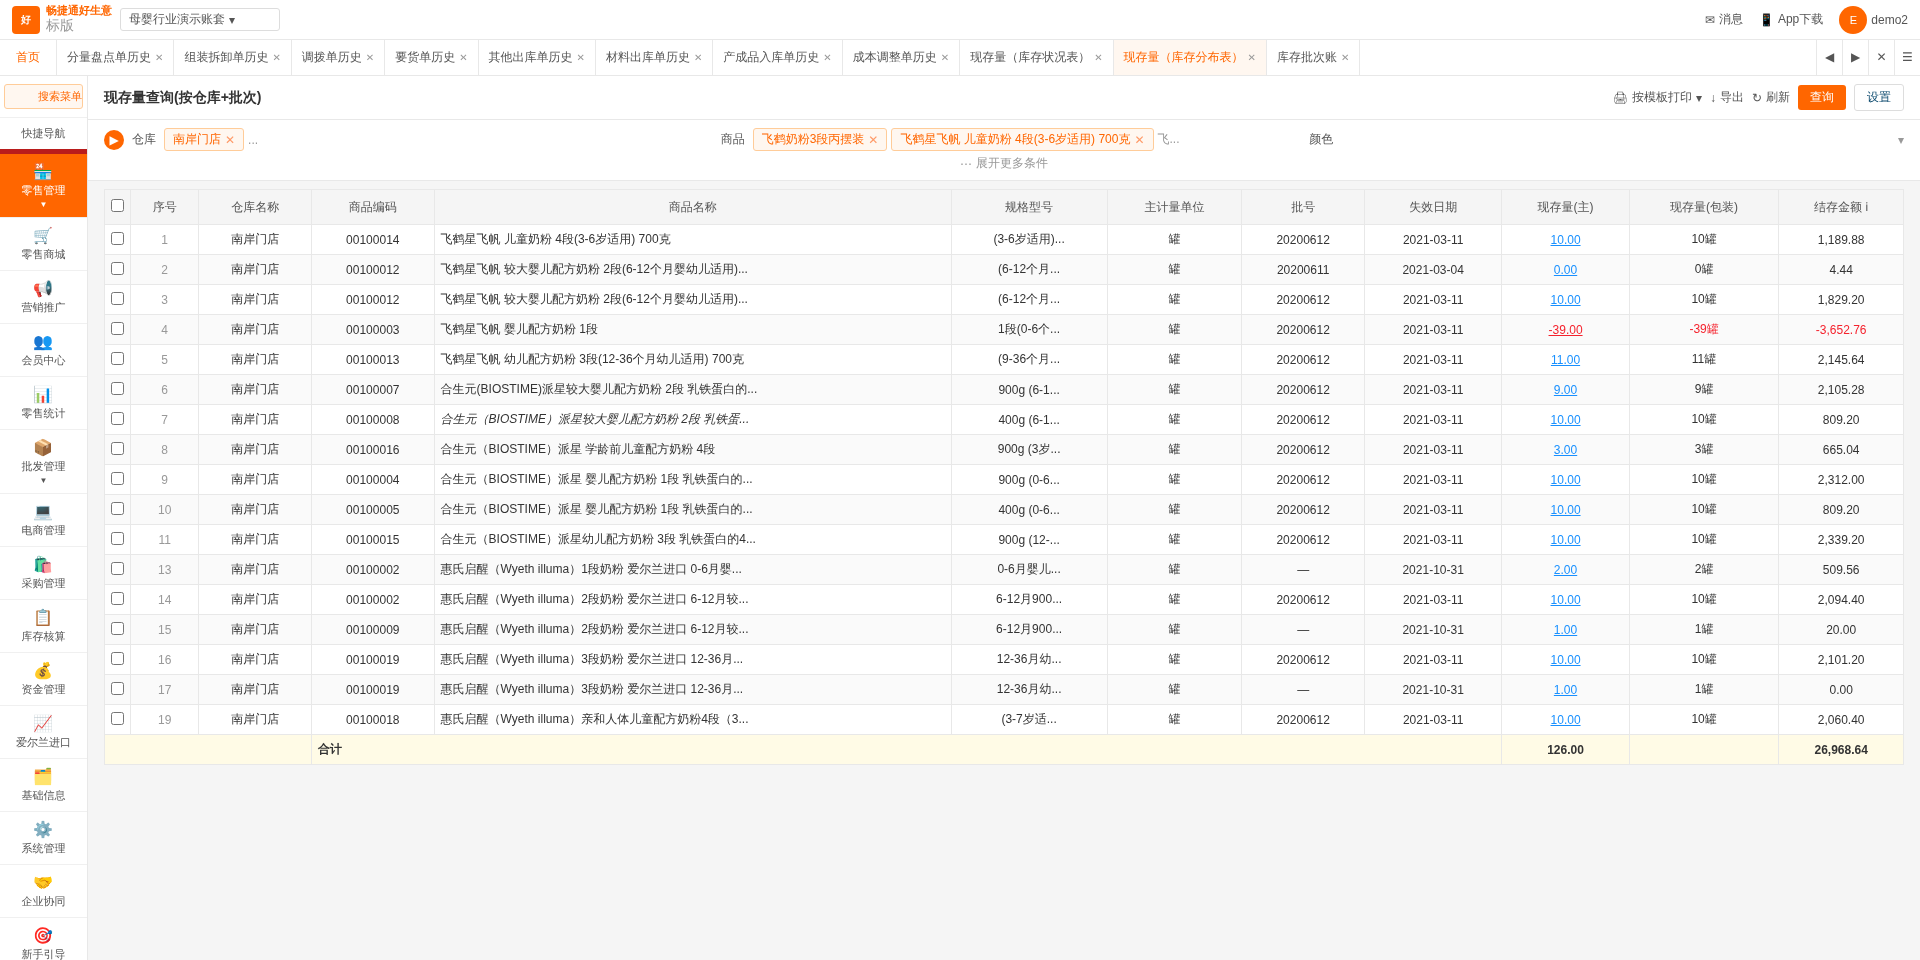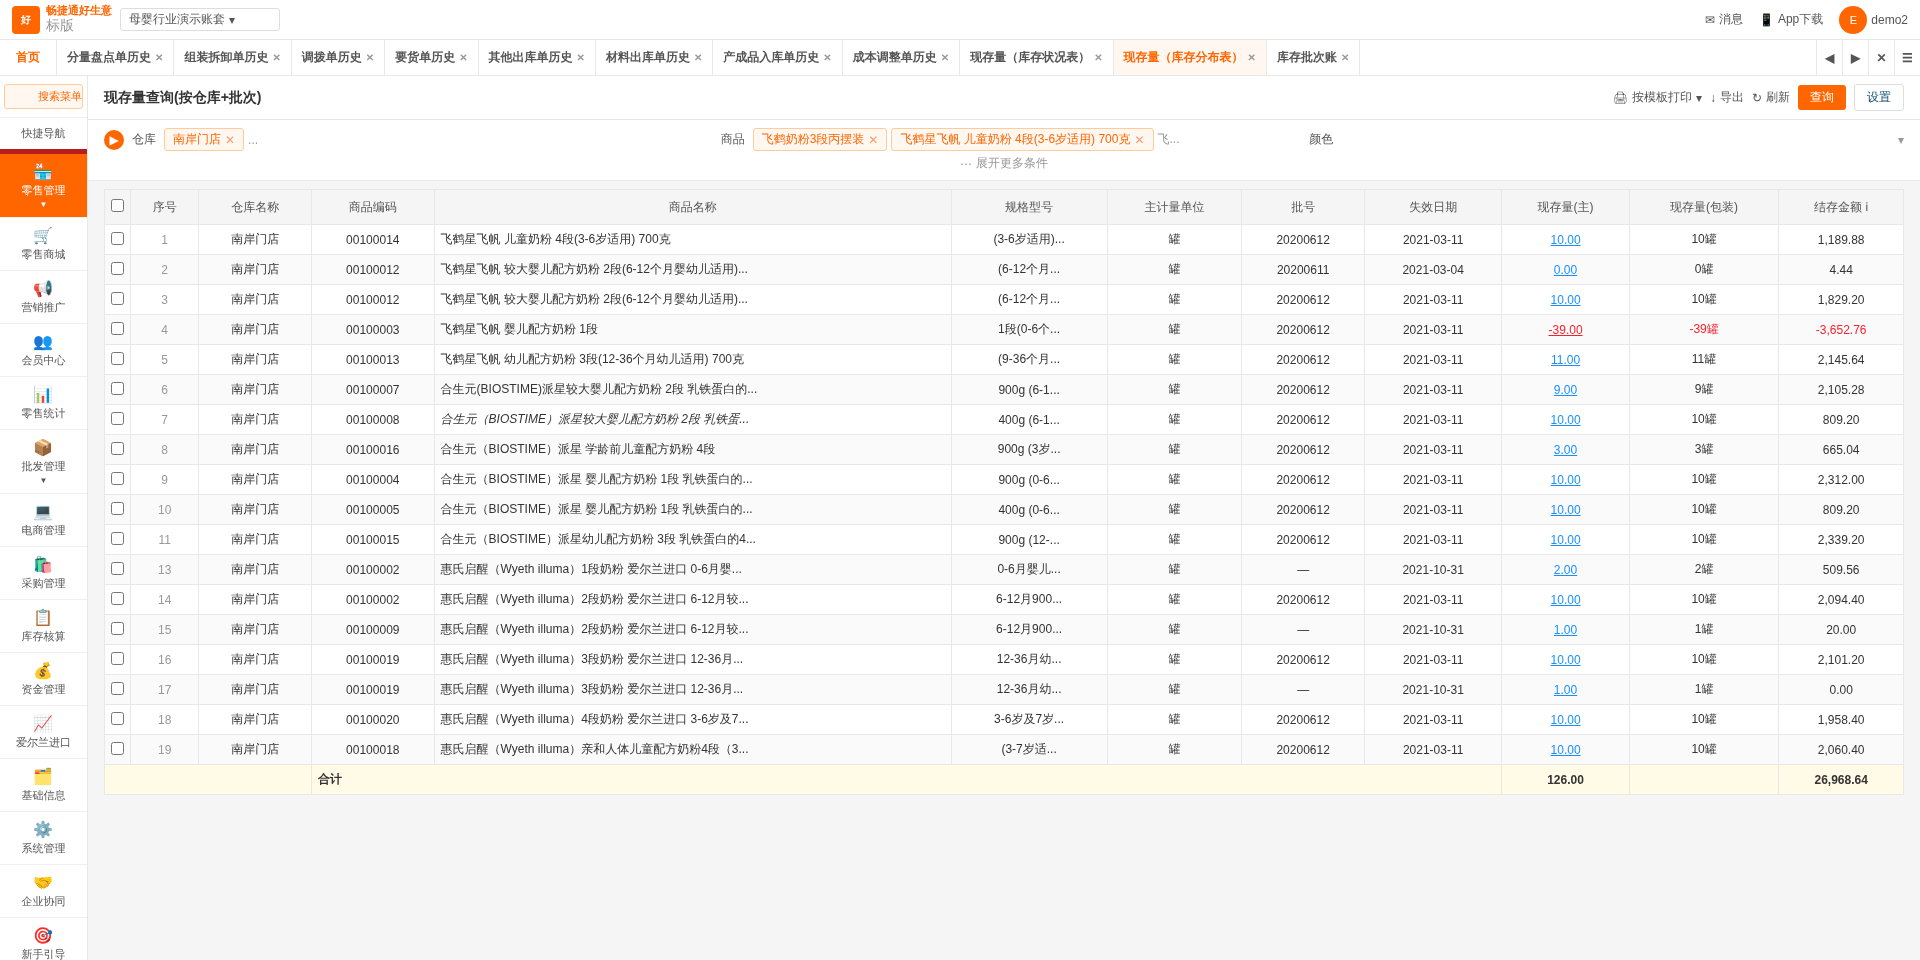--- a/index.html
+++ b/index.html
@@ -11,21 +11,21 @@
     .logo-area { display: flex; align-items: center; gap: 6px; }
     .logo-icon { width: 28px; height: 28px; background: #ff6600; border-radius: 4px; display: flex; align-items: center; justify-content: center; color: #fff; font-size: 10px; font-weight: bold; }
     .logo-text { color: #ff6600; font-size: 11px; font-weight: bold; line-height: 1.2; }
     .logo-subtext { color: #999; font-size: 14px; }
     .warehouse-select { display: flex; align-items: center; gap: 4px; border: 1px solid #ddd; border-radius: 3px; padding: 2px 8px; cursor: pointer; color: #555; font-size: 12px; min-width: 160px; }
     .topbar-right { display: flex; align-items: center; gap: 16px; }
     .topbar-btn { display: flex; align-items: center; gap: 4px; color: #555; cursor: pointer; font-size: 12px; }
     .avatar { width: 28px; height: 28px; background: #ff6600; border-radius: 50%; display: flex; align-items: center; justify-content: center; color: #fff; font-size: 11px; }
 
     
-    .tabbar { height: 36px; background: #fff; display: flex; align-items: flex-start; border-bottom: 1px solid #e8e8e8; overflow: hidden; font-weight: bold; }
+    .tabbar { height: 36px; background: #fff; display: flex; align-items: flex-end; border-bottom: 1px solid #e8e8e8; overflow: hidden; }
     .tab-home { padding: 0 16px; height: 100%; display: flex; align-items: center; color: #ff6600; font-size: 12px; border-right: 1px solid #e8e8e8; cursor: pointer; white-space: nowrap; }
     .tab-item { padding: 0 10px; height: 100%; display: flex; align-items: center; gap: 4px; color: #555; font-size: 12px; border-right: 1px solid #e8e8e8; cursor: pointer; white-space: nowrap; }
     .tab-item.active { color: #ff6600; background: #fff7f0; }
     .tab-close { color: #999; font-size: 10px; cursor: pointer; }
     .tab-nav-btns { display: flex; align-items: center; margin-left: auto; }
     .tab-nav-btn { width: 26px; height: 36px; display: flex; align-items: center; justify-content: center; cursor: pointer; border-left: 1px solid #e8e8e8; color: #555; }
 
     
     .main-layout { display: flex; flex: 1; overflow: hidden; }
 
@@ -539,34 +539,20 @@
     <td>12-36月幼...</td>
     <td>罐</td>
     <td>—</td>
     <td>2021-10-31</td>
     <td class="td-link">1.00</td>
     <td class="">1罐</td>
     <td class="">0.00</td>
   </tr>
             <tr>
     <td class="checkbox-cell"><input type="checkbox" style=""></td>
-    <td class="seq-cell">18</td>
-    <td>南岸门店</td>
-    <td>00100020</td>
-    <td class="td-left" style="max-width:280px;overflow:hidden;text-overflow:ellipsis;">惠氏启醒（Wyeth illuma）4段奶粉 爱尔兰进口 3-6岁及7...</td>
-    <td>3-6岁及7岁...</td>
-    <td>罐</td>
-    <td>20200612</td>
-    <td>2021-03-11</td>
-    <td class="td-link">10.00</td>
-    <td class="">10罐</td>
-    <td class="">1,958.40</td>
-  </tr>
-            <tr>
-    <td class="checkbox-cell"><input type="checkbox" style=""></td>
     <td class="seq-cell">19</td>
     <td>南岸门店</td>
     <td>00100018</td>
     <td class="td-left" style="max-width:280px;overflow:hidden;text-overflow:ellipsis;">惠氏启醒（Wyeth illuma）亲和人体儿童配方奶粉4段（3...</td>
     <td>(3-7岁适...</td>
     <td>罐</td>
     <td>20200612</td>
     <td>2021-03-11</td>
     <td class="td-link">10.00</td>
     <td class="">10罐</td>

